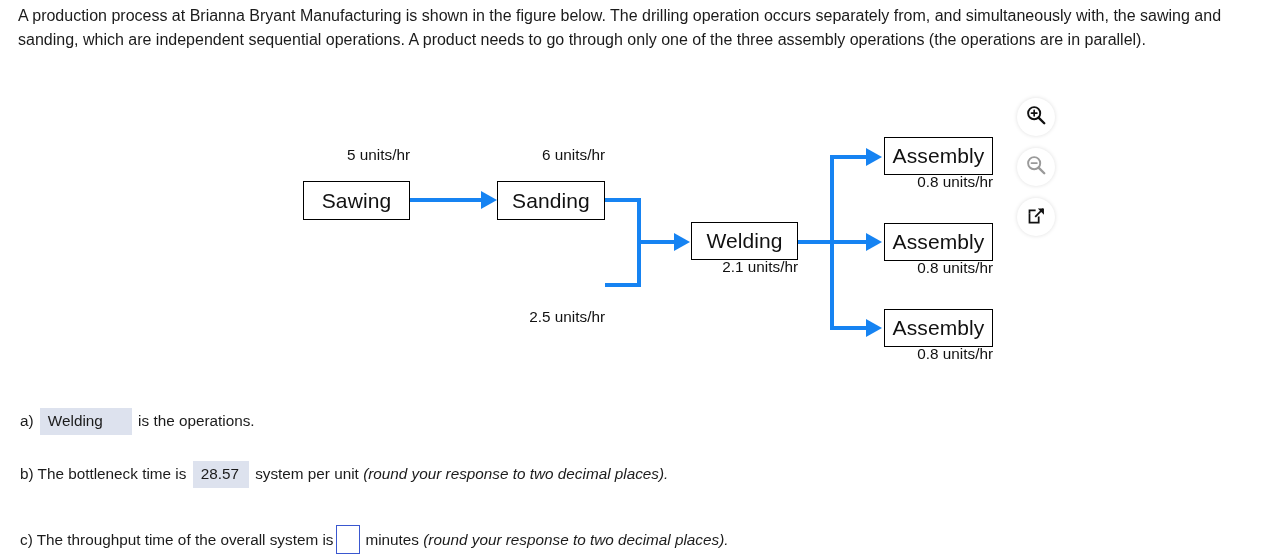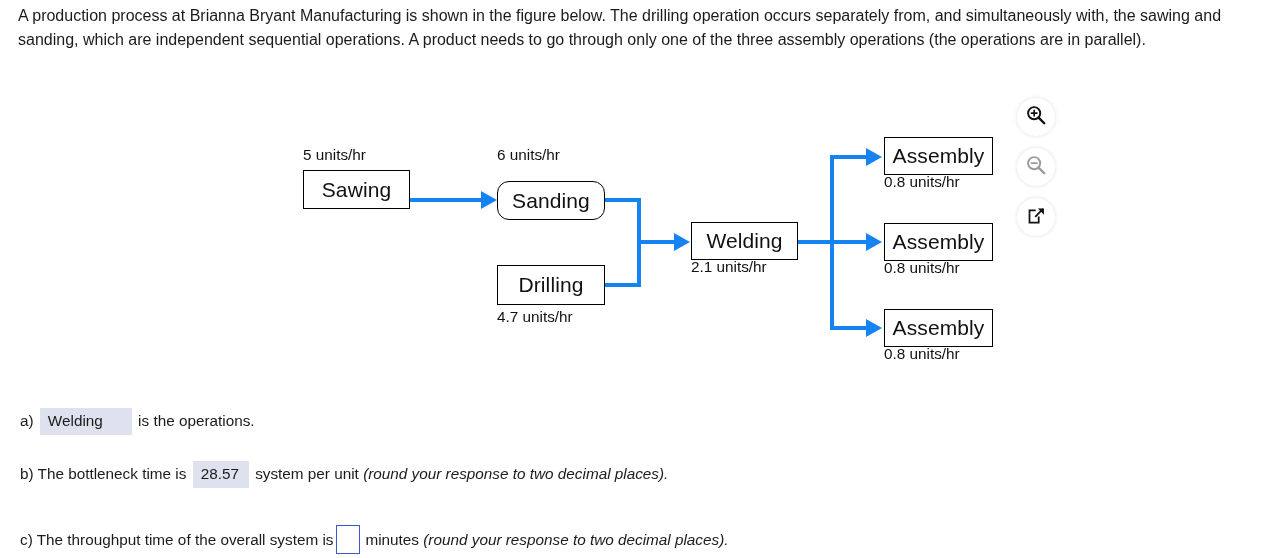--- a/index.html
+++ b/index.html
@@ -47,21 +47,21 @@
     font-size: 21px;
     color: #111111;
     letter-spacing: .1px;
   }
 
   .rate {
     position: absolute;
     font-size: 15.3px;
     color: #111111;
     white-space: nowrap;
-    text-align: left;
+    text-align: right;
   }
 
   
   .hline {
     position: absolute;
     height: 4px;
     background: #1683f2;
   }
   .vline {
     position: absolute;
@@ -131,21 +131,21 @@
 </style>
 </head>
 <body>
 
 <div id="intro">A production process at Brianna Bryant Manufacturing is shown in the figure below. The drilling operation occurs separately from, and simultaneously with, the sawing and sanding, which are independent sequential operations. A product needs to go through only one of the three assembly operations (the operations are in parallel).</div>
 
 <div id="figure">
 
   <div class="rate" style="left:303px; top:50px; width:107px;">5 units/hr</div>
   <div class="rate" style="left:497px; top:50px; width:108px;">6 units/hr</div>
-  <div class="rate" style="left:497px; top:212px; width:108px;">4.7 units/hr</div>
+  <div class="rate" style="left:497px; top:212px; width:108px;">2.5 units/hr</div>
   <div class="rate" style="left:691px; top:162px; width:107px;">2.1 units/hr</div>
   <div class="rate" style="left:884px; top:77px; width:109px;">0.8 units/hr</div>
   <div class="rate" style="left:884px; top:163px; width:109px;">0.8 units/hr</div>
   <div class="rate" style="left:884px; top:249px; width:109px;">0.8 units/hr</div>
 
   <div class="hline" style="left:410px; top:102px; width:72px;"></div>
   <div class="arrowhead" style="left:481px; top:95px;"></div>
 
   <div class="hline" style="left:605px; top:102px; width:36px;"></div>
   <div class="hline" style="left:605px; top:187px; width:36px;"></div>
@@ -154,23 +154,22 @@
   <div class="arrowhead" style="left:674px; top:137px;"></div>
 
   <div class="hline" style="left:798px; top:144px; width:70px;"></div>
   <div class="vline" style="left:830px; top:59px; height:175px;"></div>
   <div class="hline" style="left:830px; top:59px; width:38px;"></div>
   <div class="hline" style="left:830px; top:230px; width:38px;"></div>
   <div class="arrowhead" style="left:866px; top:52px;"></div>
   <div class="arrowhead" style="left:866px; top:137px;"></div>
   <div class="arrowhead" style="left:866px; top:223px;"></div>
 
-  <div class="node" style="left:303px; top:74px; width:107px; height:39px;">Sawing</div>
-  <div class="node" style="left:497px; top:85px; width:108px; height:39px;border-radius:12px;">Sanding</div>
-  <div class="node" style="left:497px; top:169px; width:108px; height:40px;">Drilling</div>
+  <div class="node" style="left:303px; top:85px; width:107px; height:39px;">Sawing</div>
+  <div class="node" style="left:497px; top:85px; width:108px; height:39px;">Sanding</div>
   <div class="node" style="left:691px; top:126px; width:107px; height:38px;">Welding</div>
   <div class="node" style="left:884px; top:41px; width:109px; height:38px;">Assembly</div>
   <div class="node" style="left:884px; top:127px; width:109px; height:38px;">Assembly</div>
   <div class="node" style="left:884px; top:213px; width:109px; height:38px;">Assembly</div>
 </div>
 
 <div id="icon-rail">
 
   <div class="icon-btn">
     <span>

